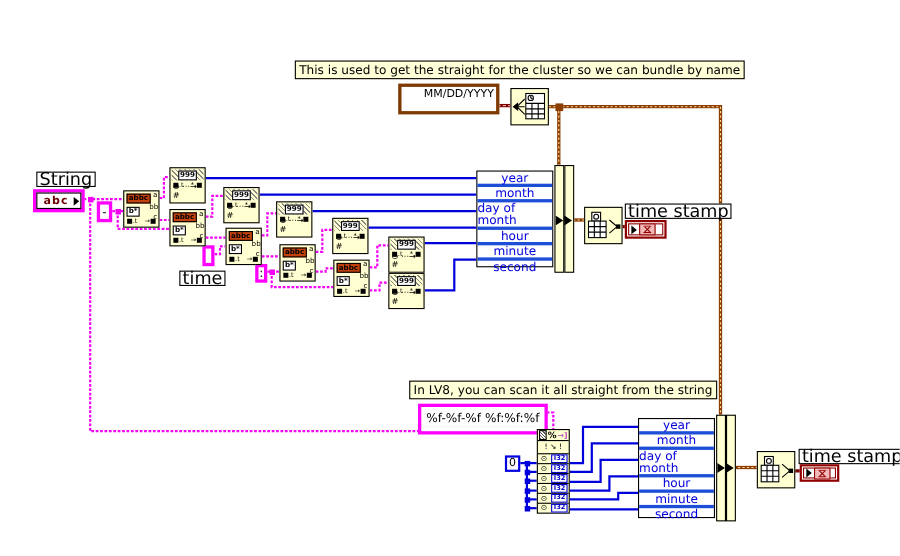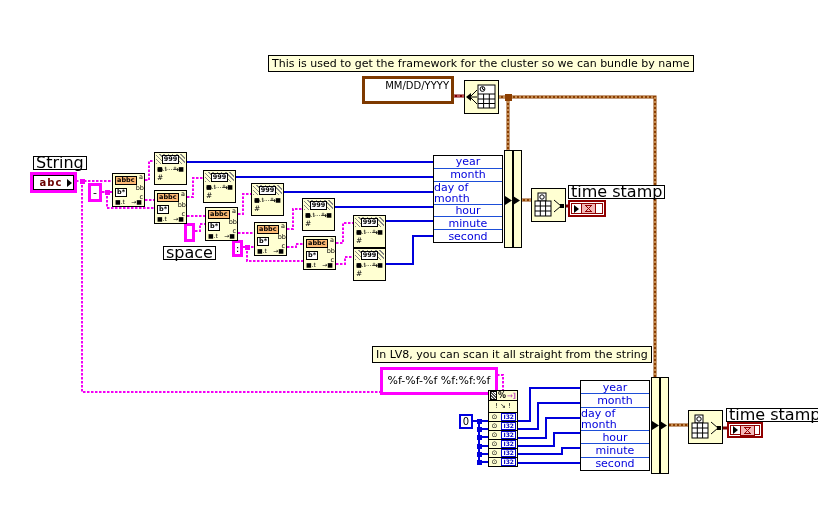--- a/index.html
+++ b/index.html
@@ -12,39 +12,39 @@
               padding:1px 3px;white-space:nowrap;}
   .lv-label{background:#FFFFFF;border:1px solid #000;font-size:16px;line-height:12px;
             padding:0 2px;white-space:nowrap;}
   .pinkbox{border:3px solid #FF00FF;background:#fff;font-size:11px;line-height:12px;
            display:flex;align-items:center;justify-content:center;box-sizing:border-box;}
   .node{background:#FFFFD2;border:1px solid #000;box-sizing:border-box;}
   .tsconst{border:3px solid #7E3900;background:#fff;box-sizing:border-box;
            font-size:10px;line-height:12px;text-align:right;padding:1px 2px 0 0;}
   
   .mp{width:33px;height:34px;}
-  .mp .s1{position:absolute;left:2px;top:2px;font-size:6.5px;line-height:7px;border:1px solid #000;background:#fdba74;padding:0 1px;font-weight:bold;}
+  .mp .s1{position:absolute;left:2px;top:2px;font-size:6.5px;line-height:7px;border:1px solid #000;background:#c2410c;padding:0 1px;font-weight:bold;}
   .mp .s2{position:absolute;left:2px;top:14px;font-size:6.5px;line-height:7px;border:1px solid #000;background:#fff;padding:0 1px;font-weight:bold;}
   .mp .oa{position:absolute;right:1px;top:0px;font-size:6.5px;line-height:7px;}
   .mp .ob{position:absolute;right:0px;top:11px;font-size:6.5px;line-height:7px;}
   .mp .oc{position:absolute;right:1px;top:20px;font-size:6.5px;line-height:7px;}
   .mp .bl{position:absolute;left:2px;bottom:1px;font-size:6px;line-height:6px;}
   .mp .br{position:absolute;right:2px;bottom:1px;font-size:6px;line-height:6px;}
   
   .dstn{width:33px;height:33px;}
   .dstn .hatch{position:absolute;left:1px;top:1px;right:1px;height:10px;
     background:repeating-linear-gradient(45deg,#888 0 1px,#FFFFD2 1px 3px);
     display:flex;align-items:center;justify-content:center;}
   .dstn .hatch span{border:1px solid #000;background:#fff;font-size:6.5px;line-height:7px;font-weight:bold;padding:0 1px;}
   .dstn .ml{position:absolute;left:2px;top:13px;font-size:6px;line-height:6px;}
   .dstn .mr{position:absolute;right:2px;top:13px;font-size:6px;line-height:6px;}
   .dstn .bt{position:absolute;left:2px;bottom:2px;font-size:7.5px;line-height:8px;letter-spacing:0px;}
   
   .bundle{background:#fff;border:1px solid #000;display:flex;flex-direction:column;box-sizing:border-box;}
-  .bundle .row{flex:1;border-bottom:1px solid #1d4ed8;display:flex;align-items:center;justify-content:center;
+  .bundle .row{flex:1;border-bottom:3px solid #1d4ed8;display:flex;align-items:center;justify-content:center;
                color:#0000DC;font-size:11px;line-height:11px;}
   .bundle .row:last-child{border-bottom:none;}
   .bcol{background:#FFFFD2;border:1px solid #000;box-sizing:border-box;}
   
   .term{border:2px solid #900000;background:#fff;padding:1px;box-sizing:border-box;}
   .term .in{border:1px solid #900000;height:100%;display:flex;align-items:center;gap:2px;padding-left:2px;box-sizing:border-box;}
   .tri-r{width:0;height:0;border-top:4px solid transparent;border-bottom:4px solid transparent;border-left:5px solid #000;}
   .hgbox{width:13px;height:9px;background:#F2B8B8;border:1px solid #900000;display:flex;align-items:center;justify-content:center;}
   
   .strctl{border:3px solid #FF00FF;background:#fff;box-sizing:border-box;display:flex;align-items:center;}
@@ -142,21 +142,21 @@
       <rect x="505" y="94" width="7" height="7" fill="#8B3E00"></rect>
       <rect x="477" y="419" width="5" height="5" fill="#0000DC"></rect>
       <rect x="477" y="427" width="5" height="5" fill="#0000DC"></rect>
       <rect x="477" y="435" width="5" height="5" fill="#0000DC"></rect>
       <rect x="477" y="444" width="5" height="5" fill="#0000DC"></rect>
       <rect x="477" y="452" width="5" height="5" fill="#0000DC"></rect>
       <rect x="477" y="460" width="5" height="5" fill="#0000DC"></rect>
     </g>
   </svg>
 
-  <div class="abs obj lv-comment" style="left:268px;top:55px">This is used to get the framework for the cluster so we can bundle by name</div>
+  <div class="abs obj lv-comment" style="left:268px;top:55px">This is used to get the straight for the cluster so we can bundle by name</div>
 
   <div class="abs obj tsconst" style="left:362px;top:76px;width:92px;height:28px">
     <div>MM/DD/YYYY</div>
   </div>
 
   <div class="abs obj node" style="left:464px;top:80px;width:35px;height:34px">
     <svg width="33" height="32">
       <polygon points="6,12 1,16 6,20" fill="#000"></polygon>
       <line x1="5" y1="16" x2="12" y2="9" stroke="#000"></line>
       <line x1="5" y1="16" x2="12" y2="16" stroke="#000"></line>
@@ -222,21 +222,21 @@
   <div class="abs obj lv-label" style="left:33px;top:156px">String</div>
   <div class="abs obj strctl" style="left:30px;top:172px;width:47px;height:21px">
     <div class="in">
       <span class="abc">abc</span>
       <span class="tri-r"></span>
     </div>
   </div>
 
   <div class="abs obj pinkbox" style="left:88px;top:183px;width:14px;height:19px">-</div>
   <div class="abs obj pinkbox" style="left:184px;top:223px;width:11px;height:19px"></div>
-  <div class="abs obj lv-label" style="left:163px;top:246px">space</div>
+  <div class="abs obj lv-label" style="left:163px;top:246px">time</div>
   <div class="abs obj pinkbox" style="left:232px;top:240px;width:11px;height:17px">:</div>
 
   <div class="abs obj node mp" style="left:112px;top:173px">
     <span class="s1">abbc</span>
     <span class="s2">b*</span>
     <span class="oa">a</span>
     <span class="ob">bb</span>
     <span class="oc">c</span>
     <span class="bl">■.t</span>
     <span class="br">→■</span>

